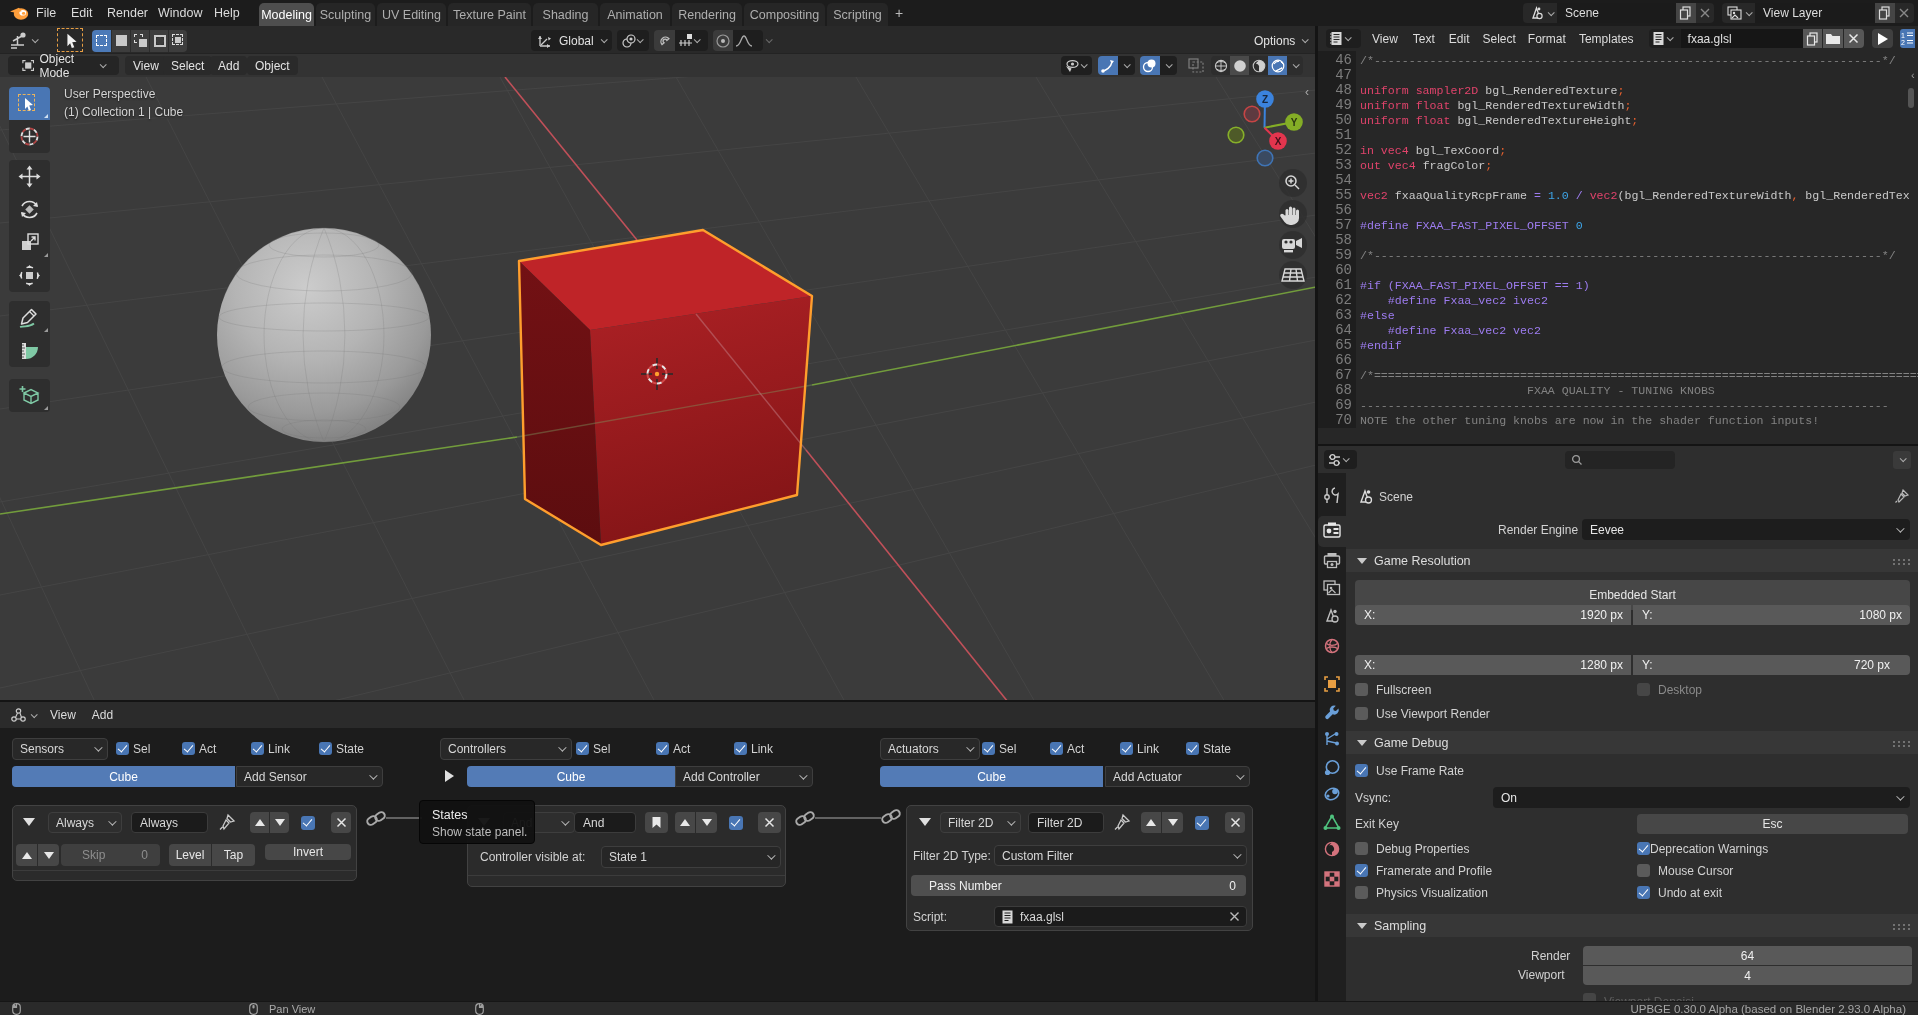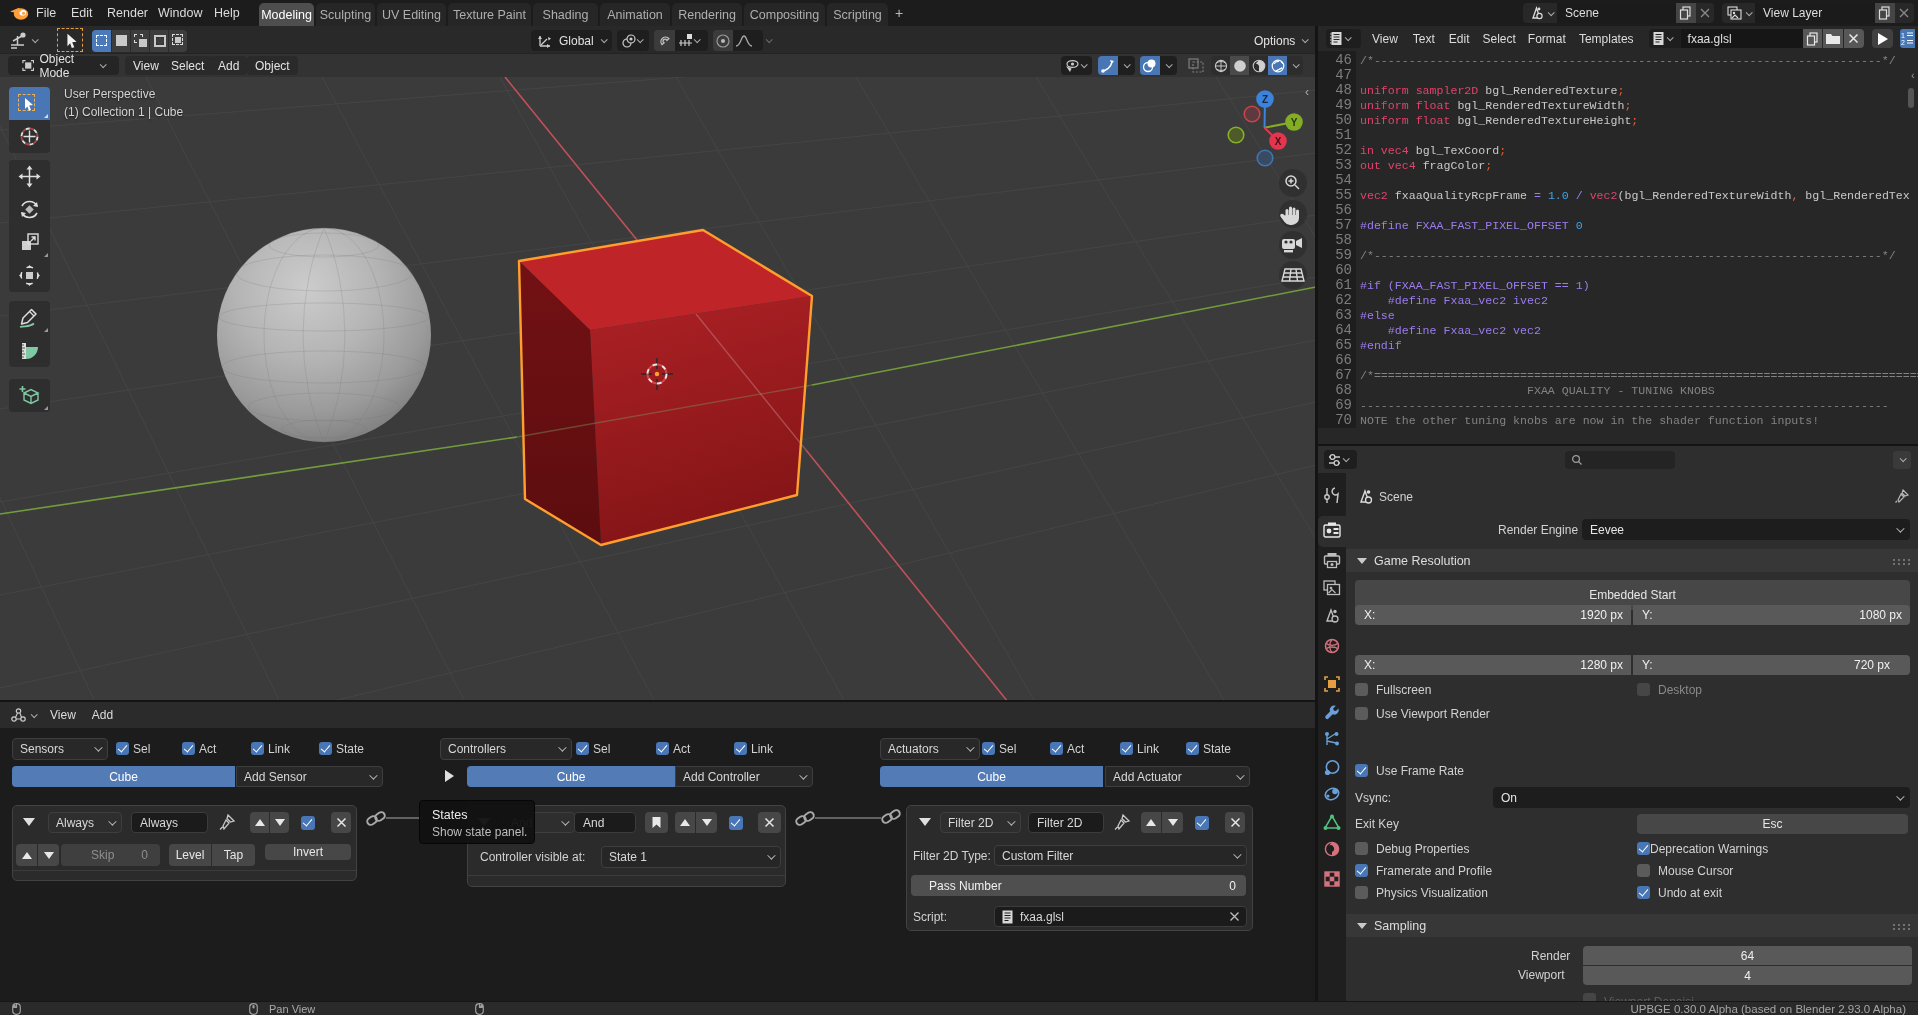--- a/index.html
+++ b/index.html
@@ -731,20 +731,25 @@
  <div class="num" style="left:315px;top:209px;width:277px;height:20px;border-radius:0 4px 4px 0">
       <span style="margin-left:9px">Y:</span>
       <span style="margin-left:auto;margin-right:20px">720 px</span>
     </div>
  <span class="ck abs" style="left:37px;top:237px"></span>
     <span class="abs lbl" style="left:58px;top:237px">Fullscreen</span>
  <span class="ck abs" style="left:319px;top:237px;opacity:.55"></span>
     <span class="abs" style="left:340px;top:237px;color:#8a8a8a">Desktop</span>
  <span class="ck abs" style="left:37px;top:261px"></span>
     <span class="abs lbl" style="left:58px;top:261px">Use Viewport Render</span>
+ <div class="phdr" style="top:285px;height:23px">
+      <span class="tri"></span>
+      <span style="font-size:12.5px">Game Debug</span>
+      <div class="gripdots"></div>
+    </div>
  <span class="ck on abs" style="left:37px;top:318px"></span>
     <span class="abs lbl" style="left:58px;top:318px">Use Frame Rate</span>
  <span class="abs lbl" style="left:37px;top:345px">Vsync:</span>
  <div class="abs row" style="left:175px;top:341px;width:417px;height:21px;background:#1d1d1d;border-radius:4px;padding:0 8px;color:#e6e6e6">On<span class="cv" style="margin-left:auto"></span></div>
  <span class="abs lbl" style="left:37px;top:371px">Exit Key</span>
  <div class="btn abs" style="left:319px;top:368px;width:271px;height:20px">Esc</div>
  <span class="ck abs" style="left:37px;top:396px"></span>
     <span class="abs lbl" style="left:58px;top:396px">Debug Properties</span>
  <span class="ck on abs" style="left:319px;top:396px"></span>
     <span class="abs lbl" style="left:332px;top:396px">Deprecation Warnings</span>
@@ -835,21 +840,21 @@
           <path d="M1.5 1.5 L9.5 9.5 M9.5 1.5 L1.5 9.5" stroke="#e6e6e6" stroke-width="1.5"></path>
         </svg>
       </div>
   <div class="btn abs" style="left:3px;top:38px;width:21px;height:22px;border-radius:4px 0 0 4px;background:#474747">
         <span style="border-left:5px solid transparent;border-right:5px solid transparent;border-bottom:7px solid #e8e8e8;width:0;height:0"></span>
       </div>
   <div class="btn abs" style="left:25px;top:38px;width:21px;height:22px;border-radius:0 4px 4px 0">
         <span style="border-left:5px solid transparent;border-right:5px solid transparent;border-top:7px solid #e8e8e8;width:0;height:0"></span>
       </div>
   <div class="abs row" style="left:48px;top:38px;width:99px;height:22px;background:#3f3f3f;border-radius:4px;color:#8e8e8e">
-        <span style="margin-left:30px">Skip</span>
+        <span style="margin-left:21px">Skip</span>
         <span style="margin-left:auto;margin-right:12px">0</span>
       </div>
   <div class="btn abs" style="left:156px;top:38px;width:42px;height:22px;border-radius:4px 0 0 4px">Level</div>
   <div class="btn abs" style="left:199px;top:38px;width:43px;height:22px;border-radius:0 4px 4px 0">Tap</div>
   <div class="btn abs" style="left:252px;top:38px;width:86px;height:16px">Invert</div>
   <div class="abs" style="left:0;top:64px;width:343px;height:1px;background:#3c3c3c"></div>
  </div>
 
  <svg class="abs" style="left:364px;top:105px" width="24" height="26" viewBox="0 0 24 26">
       <g fill="none" stroke="#a8a8a8" stroke-width="2">

